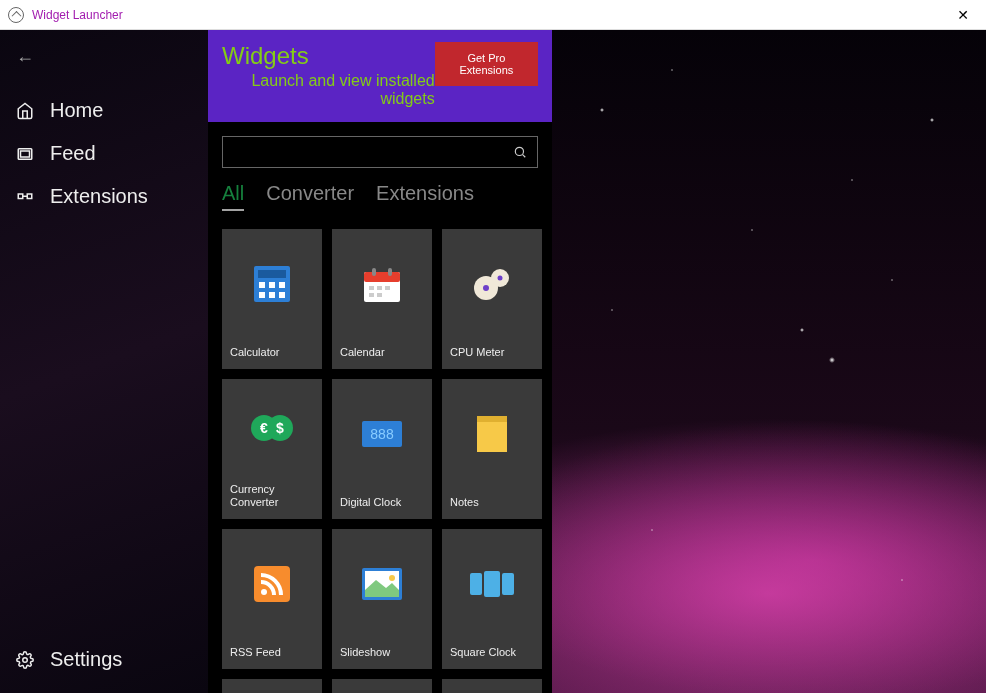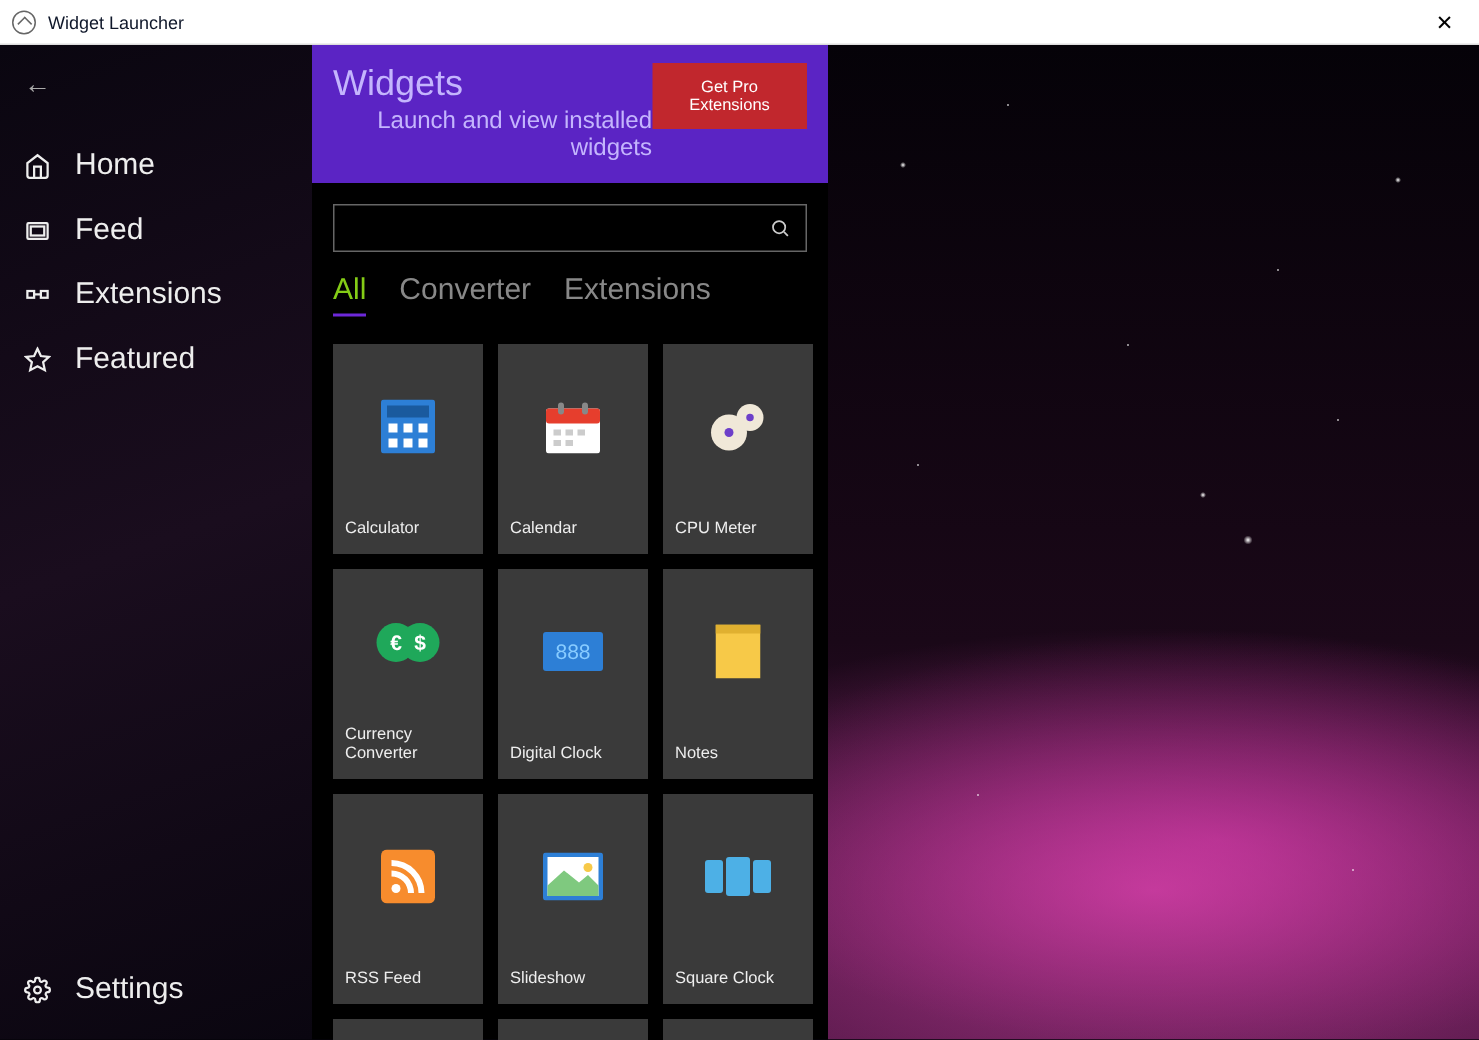--- a/index.html
+++ b/index.html
@@ -1,47 +1,47 @@
 <!DOCTYPE html>
 <html><head>
 <meta charset="utf-8">
 <style>
 * { margin: 0; padding: 0; box-sizing: border-box; font-family: "Segoe UI", sans-serif; }
 body { width: 986px; height: 693px; overflow: hidden; background: #000; }
 
 .titlebar { height: 30px; background: #fff; display: flex; align-items: center; padding: 0 8px; border-bottom: 1px solid #ddd; }
 .titlebar-icon { width: 16px; height: 16px; border-radius: 50%; border: 1px solid #666; margin-right: 8px; display: flex; align-items: center; justify-content: center; }
 .titlebar-icon::after { content: ""; width: 6px; height: 6px; border-left: 1px solid #666; border-top: 1px solid #666; transform: rotate(45deg) translate(1px,1px); }
-.titlebar-title { font-size: 12px; color: #0f172a; flex: 1; }
+.titlebar-title { font-size: 12px; color: #a21caf; flex: 1; }
 .titlebar-close { width: 30px; height: 30px; display: flex; align-items: center; justify-content: center; cursor: pointer; font-size: 14px; }
 
 .app { display: flex; height: calc(693px - 30px); background: #0a0610; }
 
 .sidebar { width: 208px; background: linear-gradient(160deg, #0a0610 0%, #1a0d1e 50%, #0a0610 100%); display: flex; flex-direction: column; padding-top: 10px; }
 .back-btn { color: #aaa; font-size: 18px; padding: 6px 16px; cursor: pointer; }
 .nav { margin-top: 16px; flex: 1; }
 .nav-item { display: flex; align-items: center; padding: 10px 16px; color: #eee; font-size: 20px; cursor: pointer; gap: 16px; }
 .nav-icon { width: 18px; height: 18px; display: flex; align-items: center; justify-content: center; }
 .settings-area { padding-bottom: 12px; }
 
 .main { width: 344px; background: #000; display: flex; flex-direction: column; overflow: hidden; }
 .header { background: #5b24c4; padding: 12px 14px 14px; display: flex; justify-content: space-between; align-items: flex-start; }
-.header-left { color: #c4b5fd; }
+.header-left { color: #84cc16; }
 .header-title { font-size: 24px; font-weight: 300; }
 .header-sub { font-size: 16px; font-weight: 300; margin-top: 2px; text-align: right; }
 .pro-btn { background: #c1272d; color: #fff; border: none; padding: 10px 10px; font-size: 11px; cursor: pointer; }
 
 .search-wrap { padding: 14px; }
 .search { display: flex; align-items: center; border: 1px solid #666; background: #000; height: 32px; padding: 0 10px; }
 .search input { flex: 1; background: transparent; border: none; outline: none; color: #fff; font-size: 13px; }
 .search-icon { color: #ccc; font-size: 13px; }
 
 .tabs { display: flex; gap: 22px; padding: 0 14px 8px; }
 .tab { color: #888; font-size: 20px; font-weight: 300; cursor: pointer; padding-bottom: 4px; }
-.tab.active { color: #84cc16; border-bottom: 2px solid #6d28d9; }
+.tab.active { color: #15803d; border-bottom: 2px solid #a3a3a3; }
 
 .grid { padding: 10px 14px; display: grid; grid-template-columns: repeat(3, 100px); gap: 10px; overflow-y: auto; }
 .tile { width: 100px; height: 140px; background: #3a3a3a; display: flex; flex-direction: column; cursor: pointer; }
 .tile-icon { flex: 1; display: flex; align-items: center; justify-content: center; }
 .tile-label { font-size: 11px; color: #eee; padding: 6px 8px 10px; line-height: 1.2; }
 .tile.stub { height: 28px; background: #3a3a3a; }
 
 .wallpaper { flex: 1; background:
   radial-gradient(2px 2px at 50px 80px, #fff, transparent),
   radial-gradient(1px 1px at 120px 40px, #fff, transparent),
@@ -96,28 +96,20 @@
         <div class="nav-item">
           <span class="nav-icon">
             <svg width="18" height="18" viewBox="0 0 24 24" fill="none" stroke="#eee" stroke-width="2">
               <rect x="3" y="8" width="6" height="6"></rect>
               <rect x="15" y="8" width="6" height="6"></rect>
               <line x1="9" y1="11" x2="15" y2="11"></line>
             </svg>
           </span>
           <span>Extensions</span>
         </div>
-        <div class="nav-item">
-          <span class="nav-icon">
-            <svg width="18" height="18" viewBox="0 0 24 24" fill="none" stroke="#eee" stroke-width="2">
-              <polygon points="12 2 15 8.5 22 9.3 17 14 18.5 21 12 17.5 5.5 21 7 14 2 9.3 9 8.5 12 2"></polygon>
-            </svg>
-          </span>
-          <span>Featured</span>
-        </div>
       </div>
     <div class="settings-area">
       <div class="nav-item">
         <span class="nav-icon">
           <svg width="18" height="18" viewBox="0 0 24 24" fill="none" stroke="#eee" stroke-width="2">
               <circle cx="12" cy="12" r="3"></circle>
               <path d="M19.4 15a1.65 1.65 0 0 0 .33 1.82l.06.06a2 2 0 1 1-2.83 2.83l-.06-.06a1.65 1.65 0 0 0-1.82-.33 1.65 1.65 0 0 0-1 1.51V21a2 2 0 0 1-4 0v-.09a1.65 1.65 0 0 0-1-1.51 1.65 1.65 0 0 0-1.82.33l-.06.06a2 2 0 1 1-2.83-2.83l.06-.06a1.65 1.65 0 0 0 .33-1.82 1.65 1.65 0 0 0-1.51-1H3a2 2 0 0 1 0-4h.09a1.65 1.65 0 0 0 1.51-1 1.65 1.65 0 0 0-.33-1.82l-.06-.06a2 2 0 1 1 2.83-2.83l.06.06a1.65 1.65 0 0 0 1.82.33h0a1.65 1.65 0 0 0 1-1.51V3a2 2 0 0 1 4 0v.09a1.65 1.65 0 0 0 1 1.51h0a1.65 1.65 0 0 0 1.82-.33l.06-.06a2 2 0 1 1 2.83 2.83l-.06.06a1.65 1.65 0 0 0-.33 1.82v0a1.65 1.65 0 0 0 1.51 1H21a2 2 0 0 1 0 4h-.09a1.65 1.65 0 0 0-1.51 1z"></path>
             </svg>
         </span>
         <span>Settings</span>

